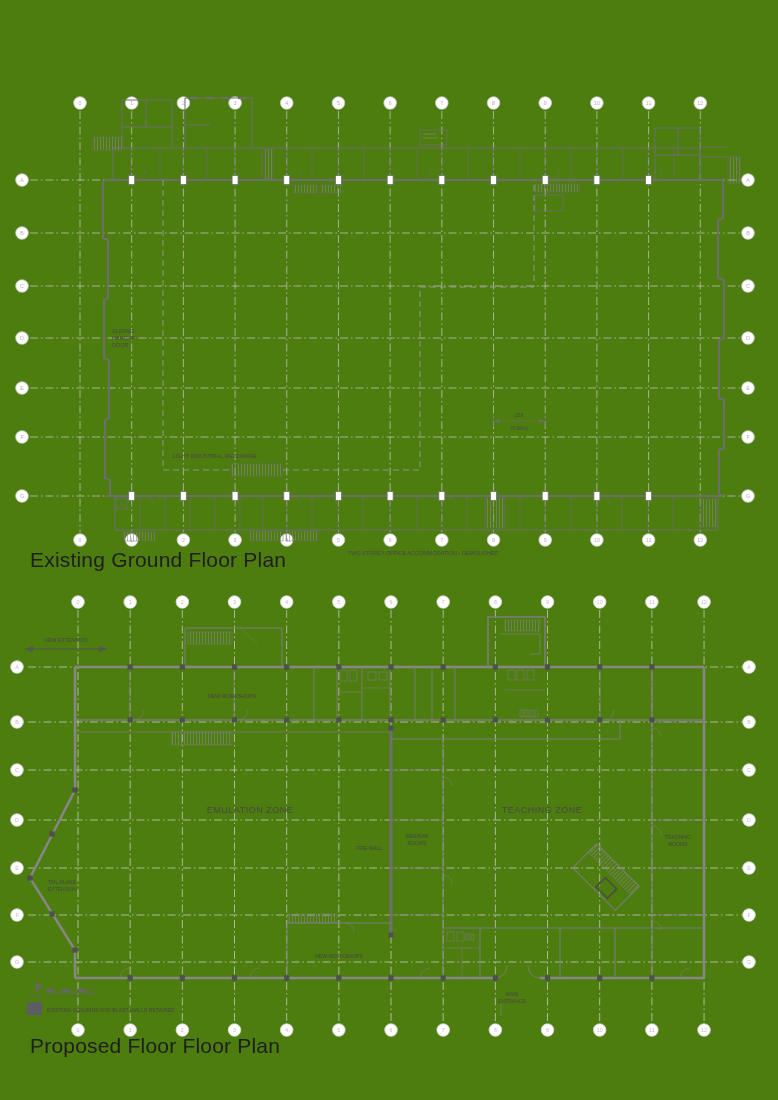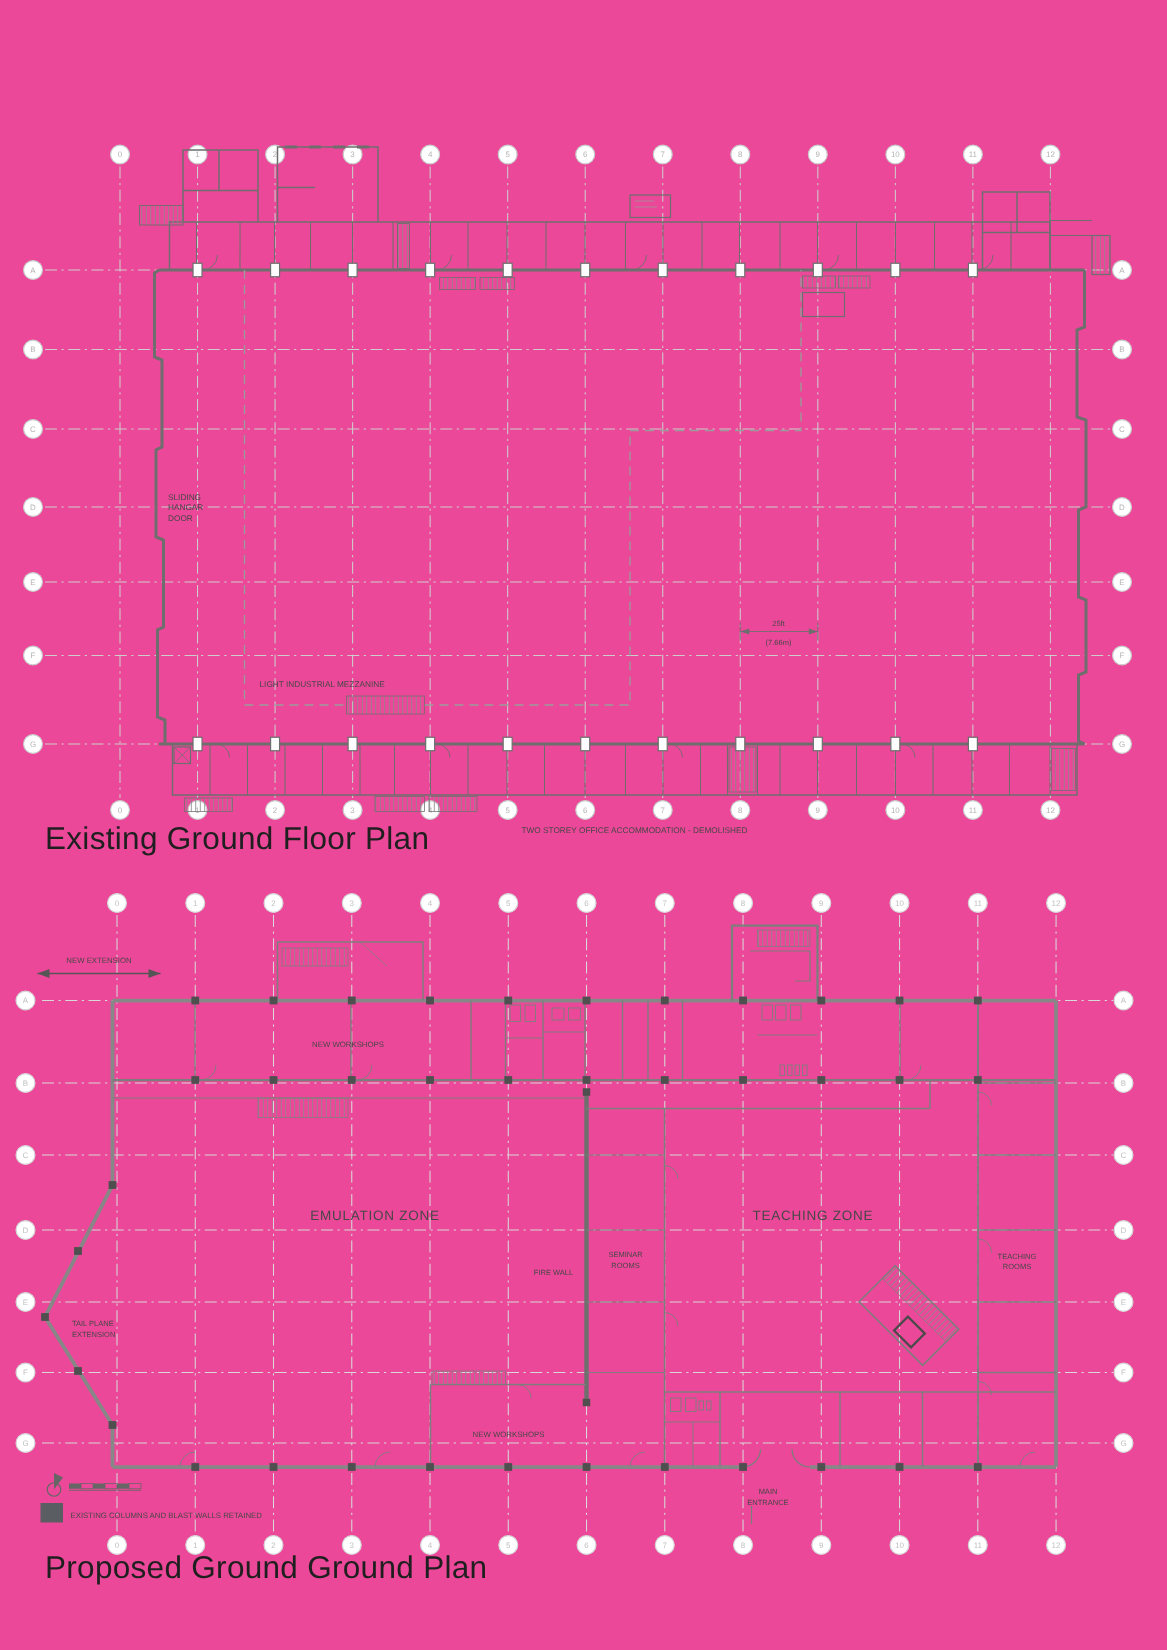--- a/index.html
+++ b/index.html
@@ -1,16 +1,16 @@
 <!DOCTYPE html>
 <html><head>
 <meta charset="utf-8">
 <style>
   html,body{margin:0;padding:0;background:#fff;}
-  #page{position:relative;width:778px;height:1100px;background:#ec4899;overflow:hidden;
+  #page{position:relative;width:778px;height:1100px;background:#4d7c0f;overflow:hidden;
         font-family:"Liberation Sans",sans-serif;}
   .plan-svg{position:absolute;left:0;}
   #existing-svg{top:85px;}
   #proposed-svg{top:592px;}
   .plan-title{position:absolute;left:30px;font-size:21px;color:#1f1f1f;
               font-family:"Liberation Sans",sans-serif;letter-spacing:.2px;}
   #existing-title{top:548px;}
   #proposed-title{top:1034px;}
   svg text{font-family:"Liberation Sans",sans-serif;}
   .annot{fill:#474747;}
@@ -462,15 +462,15 @@
       <text x="678" y="254" text-anchor="middle">ROOMS</text>
       <text x="48" y="292">TAIL PLANE</text>
       <text x="48" y="299">EXTENSION</text>
       <text x="339" y="366" text-anchor="middle" font-size="5.2">NEW WORKSHOPS</text>
       <text x="512" y="404" text-anchor="middle">MAIN</text>
       <text x="512" y="411" text-anchor="middle">ENTRANCE</text>
       <text x="47" y="420" font-size="5.2">EXISTING COLUMNS AND BLAST WALLS RETAINED</text>
     </g>
   </svg>
 
-  <div id="proposed-title" class="plan-title">Proposed Ground Ground Plan</div>
+  <div id="proposed-title" class="plan-title">Proposed Floor Floor Plan</div>
 
 </div>
 
 </body></html>

